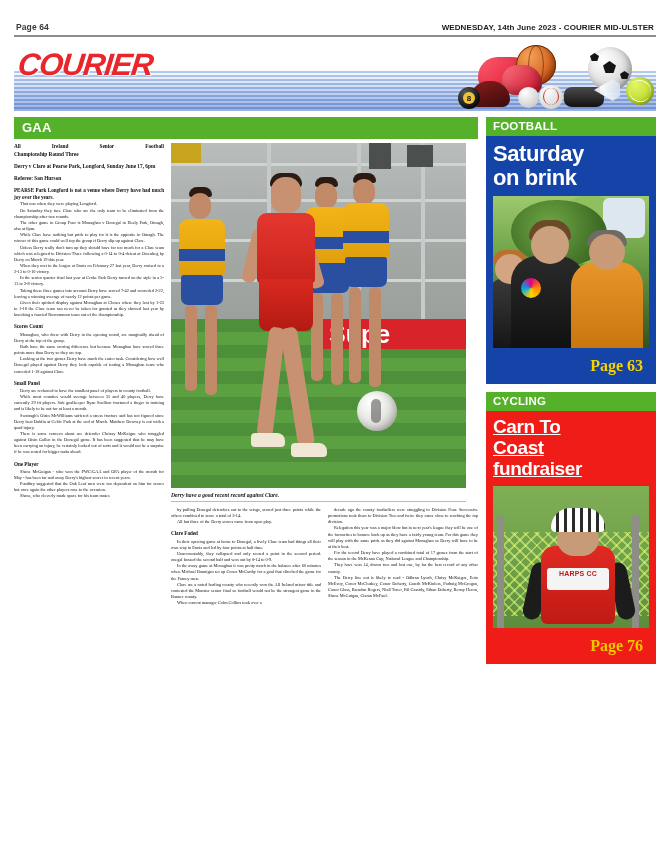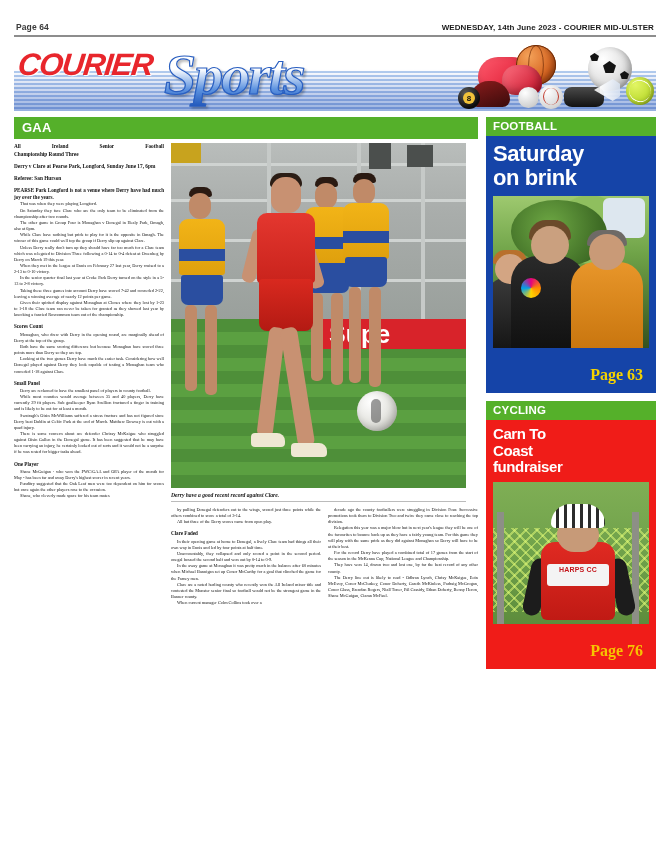--- a/index.html
+++ b/index.html
@@ -215,21 +215,21 @@
 
   
   .promo { margin-bottom: 8px; }
   .promo-box { padding: 6px 7px 7px 7px; position: relative; }
   .promo-box.blue { background:#1544a8; }
   .promo-box.red  { background:#f01c18; }
   .promo-title {
     font-family:"Liberation Sans",sans-serif; font-weight:700;
     font-size:22px; line-height:1.1; color:#ffffff; letter-spacing:-.4px;
   }
-  .promo-title.red-t { font-size: 15px; }
+  .promo-title.red-t { font-size: 19px; text-decoration: underline; }
   .promo-img { width:100%; height:152px; margin-top:6px; position:relative; overflow:hidden; }
   .promo-img.cel {
     background:
       radial-gradient(circle at 62% 22%, #8fbf5e 0 22%, transparent 23%),
       linear-gradient(to bottom, #9ec96f 0%, #6fa348 38%, #34511f 100%);
   }
   .cel .tree { position:absolute; left:18px; top:4px; width:96px; height:66px;
     background: radial-gradient(circle at 40% 40%, #6ea844, #3d6a24 75%); border-radius:48% 52% 46% 54%; }
   .cel .sky { position:absolute; right:4px; top:2px; width:42px; height:40px; background:#dde7ef; border-radius:6px;}
   .cel .fan-black { position:absolute; left:18px; bottom:0; width:74px; height:92px;
@@ -263,38 +263,37 @@
     font:700 7px "Liberation Sans",sans-serif; color:#c4161c; letter-spacing:.2px;}
   .cyc .head{ position:absolute; left:30px; top:16px; width:42px; height:34px; background:#c79a78; border-radius:18px;}
   .cyc .helmet2{ position:absolute; left:24px; top:2px; width:54px; height:24px;
     background: repeating-linear-gradient(90deg,#ffffff 0 5px,#2b2b2b 5px 8px);
     border-radius: 26px 26px 6px 6px;}
   .cyc .sleeve{ position:absolute; width:18px; height:58px; background:#1c1c1c; border-radius:9px;}
   .cyc .s1{ left:0px; top:56px; transform:rotate(12deg);}
   .cyc .s2{ right:0px; top:56px; transform:rotate(-12deg);}
   .page-ref {
     text-align:right; font-family:"Liberation Serif",serif; font-weight:700;
-    font-size:16px; color:#f5d200; padding:18px 6px 2px 0;
+    font-size:16px; color:#f5d200; padding:9px 6px 2px 0;
   }
   .page-ref.onred { color:#f7c400; }
 </style>
 </head>
 <body>
 
 <div class="page">
 
   <div class="folio">
     <div class="folio-left">Page 64</div>
     <div class="folio-right">WEDNESDAY, 14th June 2023 - COURIER MID-ULSTER</div>
   </div>
 
   <div class="masthead">
     <div class="mast-stripes"></div>
     <div class="mast-courier">COURIER</div>
-    <div class="mast-sports">Sports</div>
     <div class="mast-gear">
       <div class="glove"></div>
       <div class="ball b-basket"></div>
       <div class="ball b-soccer">
         <span class="pent p1"></span>
           <span class="pent p2"></span>
           <span class="pent p3"></span>
       </div>
       <div class="glove2"></div>
       <div class="helmet"></div>

